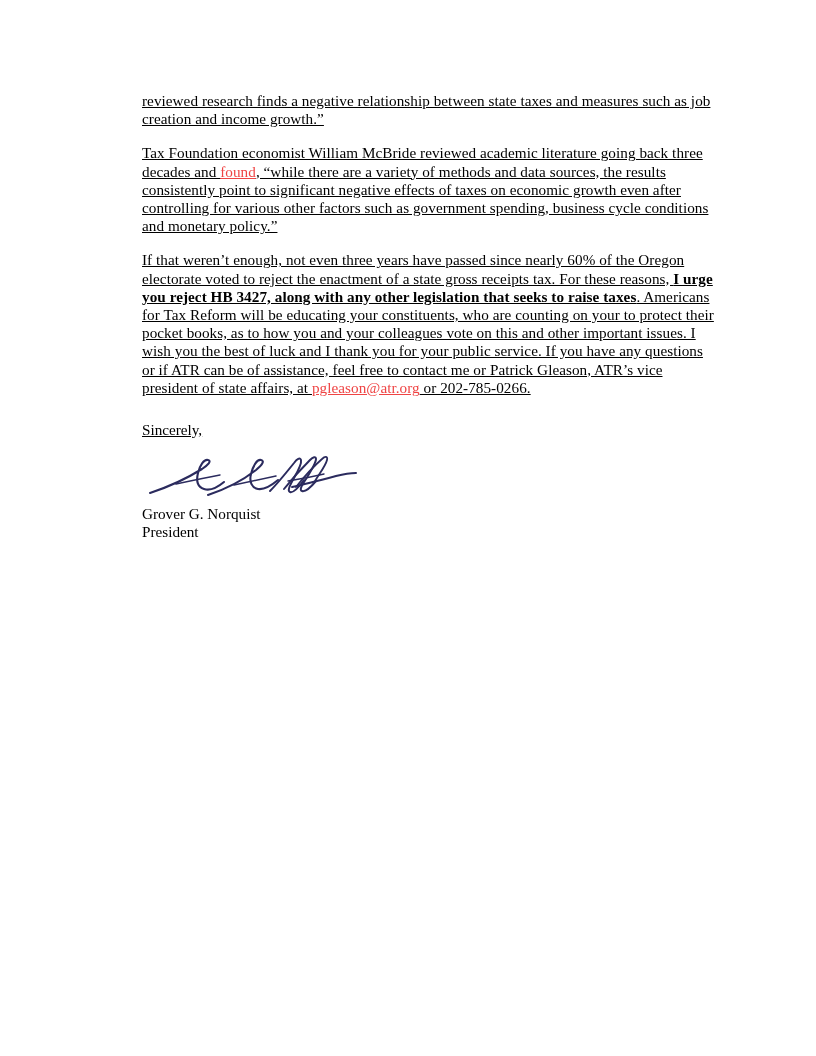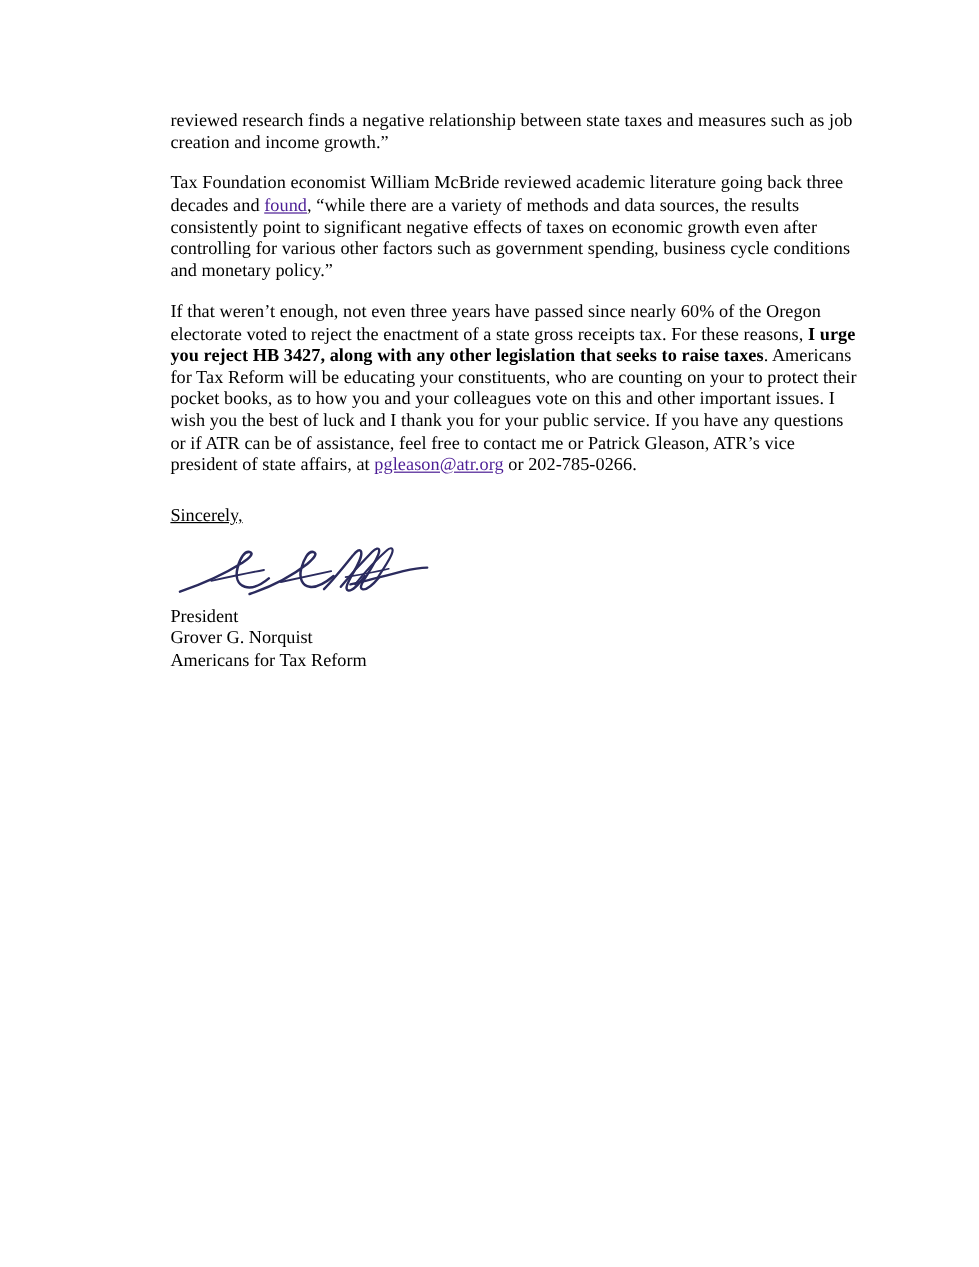--- a/index.html
+++ b/index.html
@@ -26,24 +26,25 @@
     top: 92px;
     width: 574px;
   }
   p.para {
     margin: 0 0 16px 0;
     font-size: 15.2px;
     line-height: 18.2px;
     text-align: left;
     color: #000000;
     letter-spacing: 0.05px;
+    text-decoration: underline;
   }
   p.para:last-child { margin-bottom: 0; }
   .link {
-    color: #4c1d95;
+    color: #ef4444;
     text-decoration: underline;
     cursor: pointer;
     margin-top: 20px;
   }
   .bold {
     font-weight: bold;
     margin-top: 24px;
   }
   .sincerely {
     margin: 0;
@@ -92,19 +93,18 @@
           <path d="M124 40 C132 32, 140 22, 148 12 C151 8, 154 6, 155 9 C156 13, 152 20, 148 27 C144 34, 141 40, 144 41 C147 42, 153 36, 158 29" stroke-width="2.0"></path>
           <path d="M138 38 C146 28, 155 18, 164 9 C167 6, 170 5, 170 8 C170 12, 165 20, 160 28 C156 34, 153 39, 156 40 C159 41, 165 36, 170 30" stroke-width="2.0"></path>
           <path d="M150 36 C158 26, 168 15, 176 8 C179 5, 182 5, 181 9 C180 14, 174 22, 169 30" stroke-width="1.8"></path>
           <path d="M142 30 C154 28, 166 26, 178 23" stroke-width="1.4"></path>
           <path d="M146 36 C160 33, 175 29, 190 25 C198 23, 205 22, 210 22" stroke-width="2.0"></path>
         </g>
       </svg>
     </div>
 
     <div class="signoff">
+      <div>Grover G. Norquist</div>
       <div>President</div>
-      <div>Grover G. Norquist</div>
-      <div>Americans for Tax Reform</div>
     </div>
 
   </div>
 </div>
 
 </body></html>

